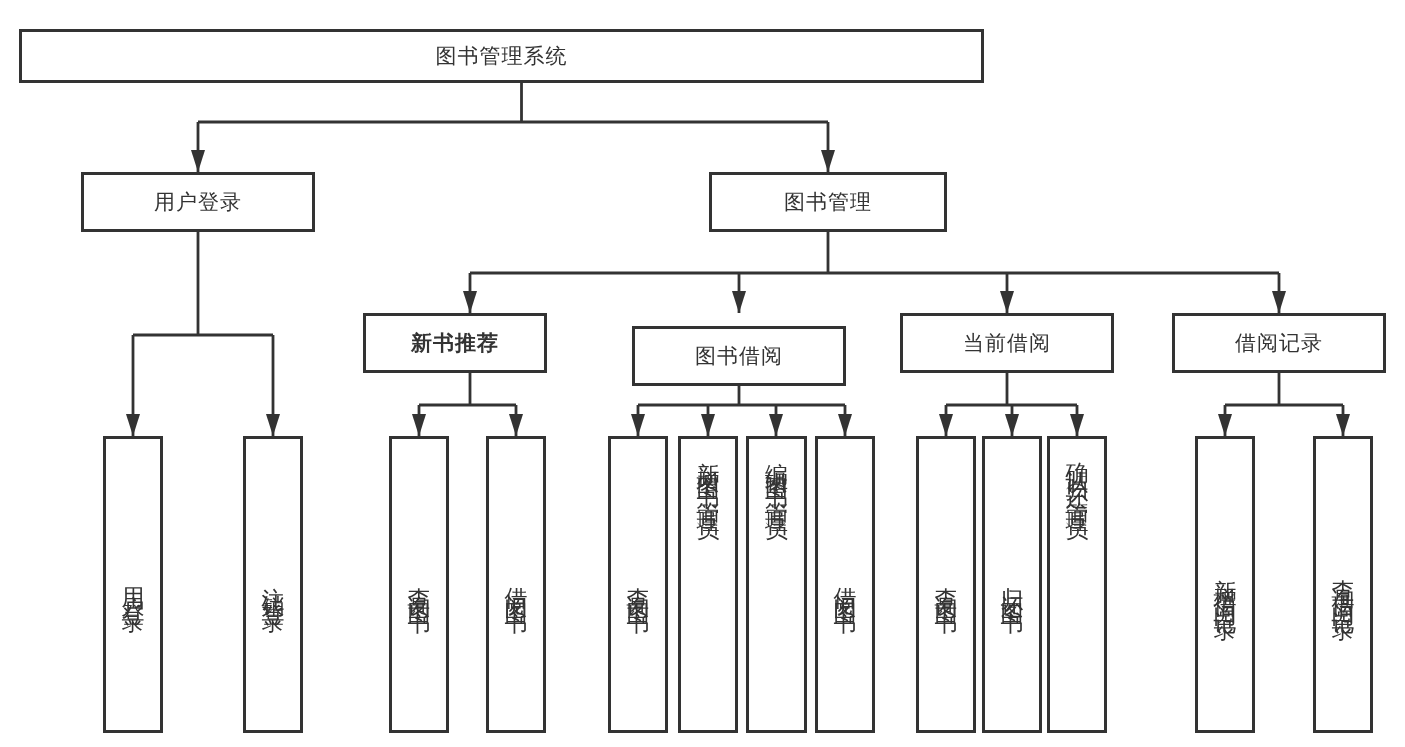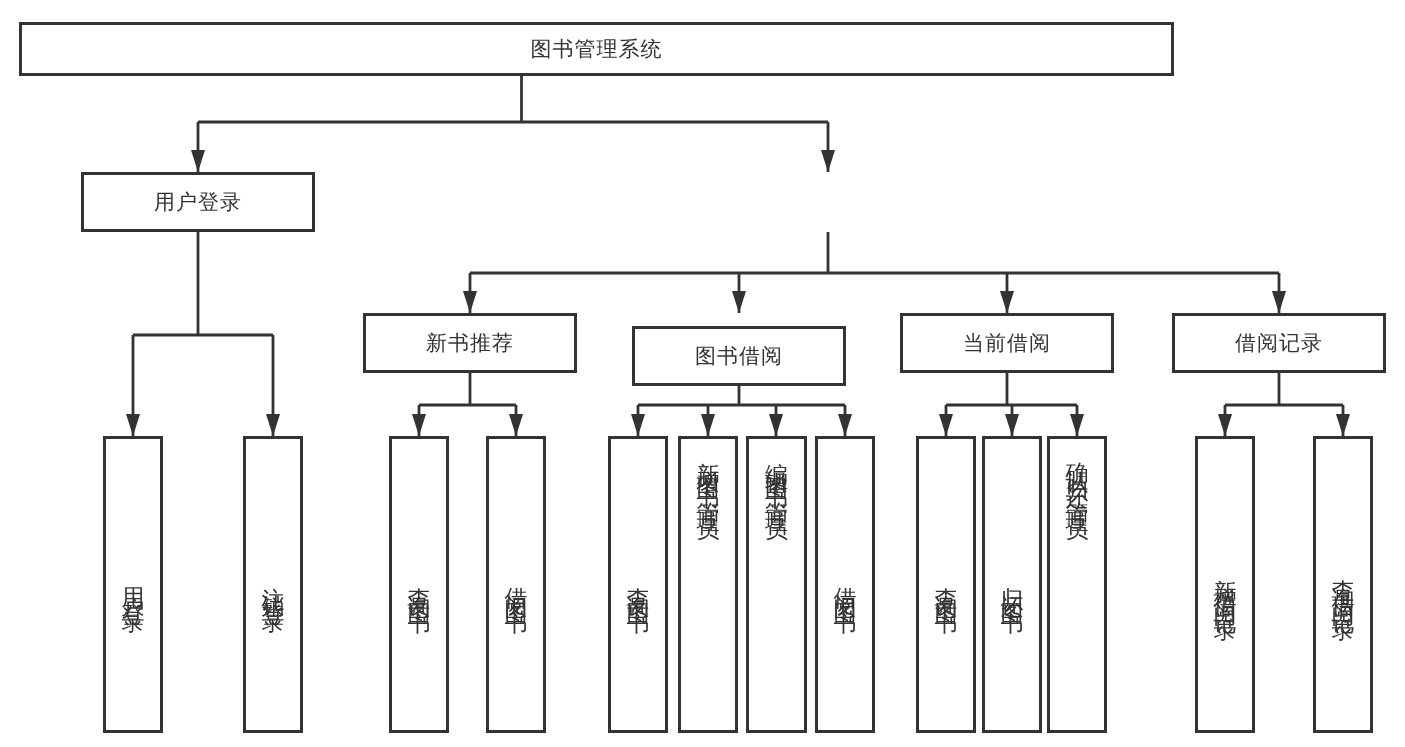--- a/index.html
+++ b/index.html
@@ -102,29 +102,32 @@
 
       <polygon points="939,414 953,414 946,436"></polygon>
       <polygon points="1005,414 1019,414 1012,436"></polygon>
       <polygon points="1070,414 1084,414 1077,436"></polygon>
 
       <polygon points="1218,414 1232,414 1225,436"></polygon>
       <polygon points="1336,414 1350,414 1343,436"></polygon>
     </g>
   </svg>
 
-  <div class="node" style="left:19px;top:22px;width:1155px;height:54px;">
+  <div class="node" style="left:19px;top:29px;width:965px;height:54px;">
     <span class="hlabel">图书管理系统</span>
   </div>
 
   <div class="node" style="left:81px;top:172px;width:234px;height:60px;">
     <span class="hlabel">用户登录</span>
   </div>
+  <div class="node" style="left:709px;top:172px;width:238px;height:60px;">
+    <span class="hlabel">图书管理</span>
+  </div>
 
-  <div class="node" style="left:363px;top:313px;width:214px;height:60px;">
+  <div class="node" style="left:363px;top:313px;width:184px;height:60px;font-weight:bold;">
     <span class="hlabel">新书推荐</span>
   </div>
   <div class="node" style="left:632px;top:313px;width:214px;height:60px;margin-top:13px;">
     <span class="hlabel">图书借阅</span>
   </div>
   <div class="node" style="left:900px;top:313px;width:214px;height:60px;font-family:Liberation Serif, serif;">
     <span class="hlabel">当前借阅</span>
   </div>
   <div class="node" style="left:1172px;top:313px;width:214px;height:60px;">
     <span class="hlabel">借阅记录</span>

